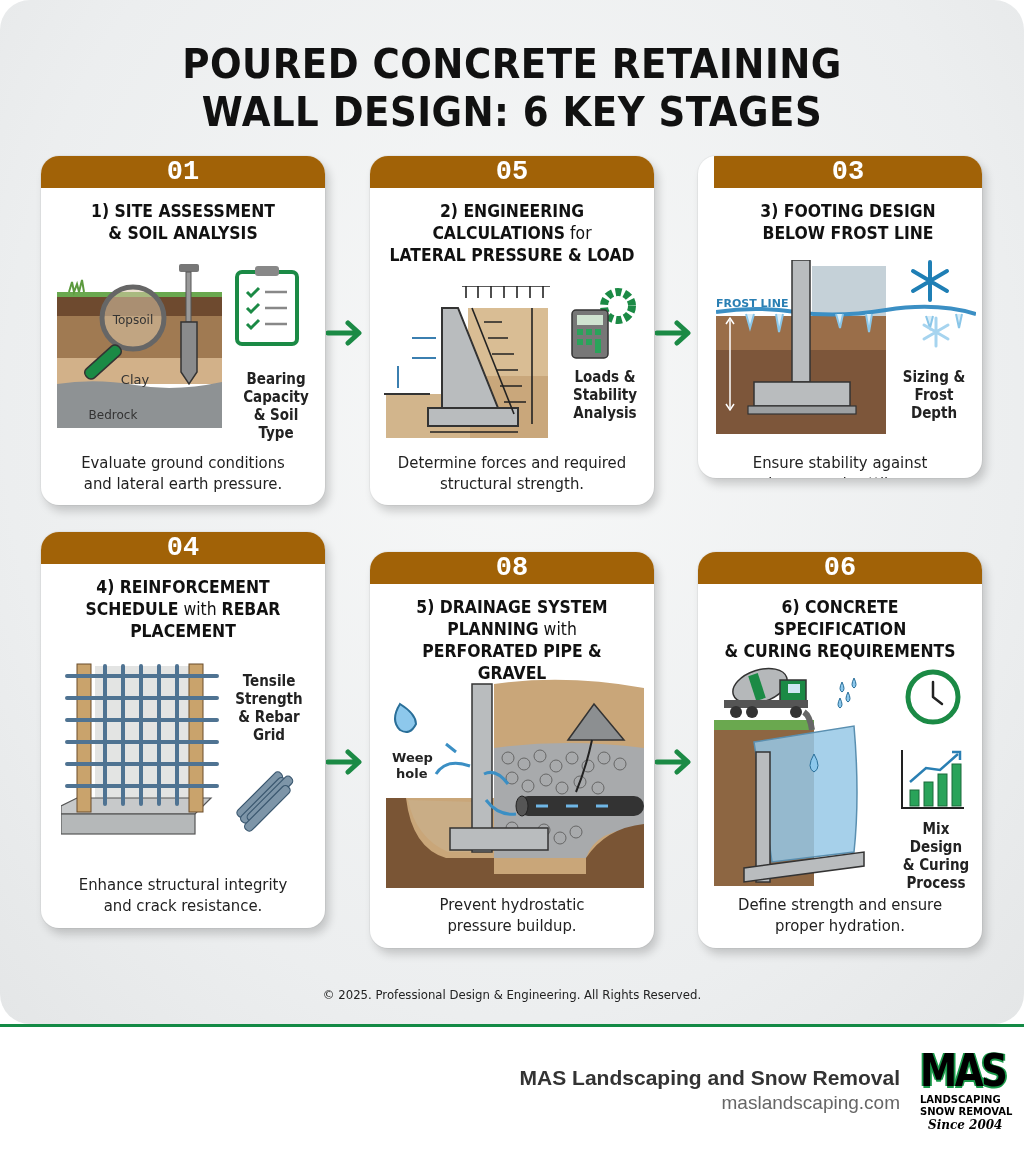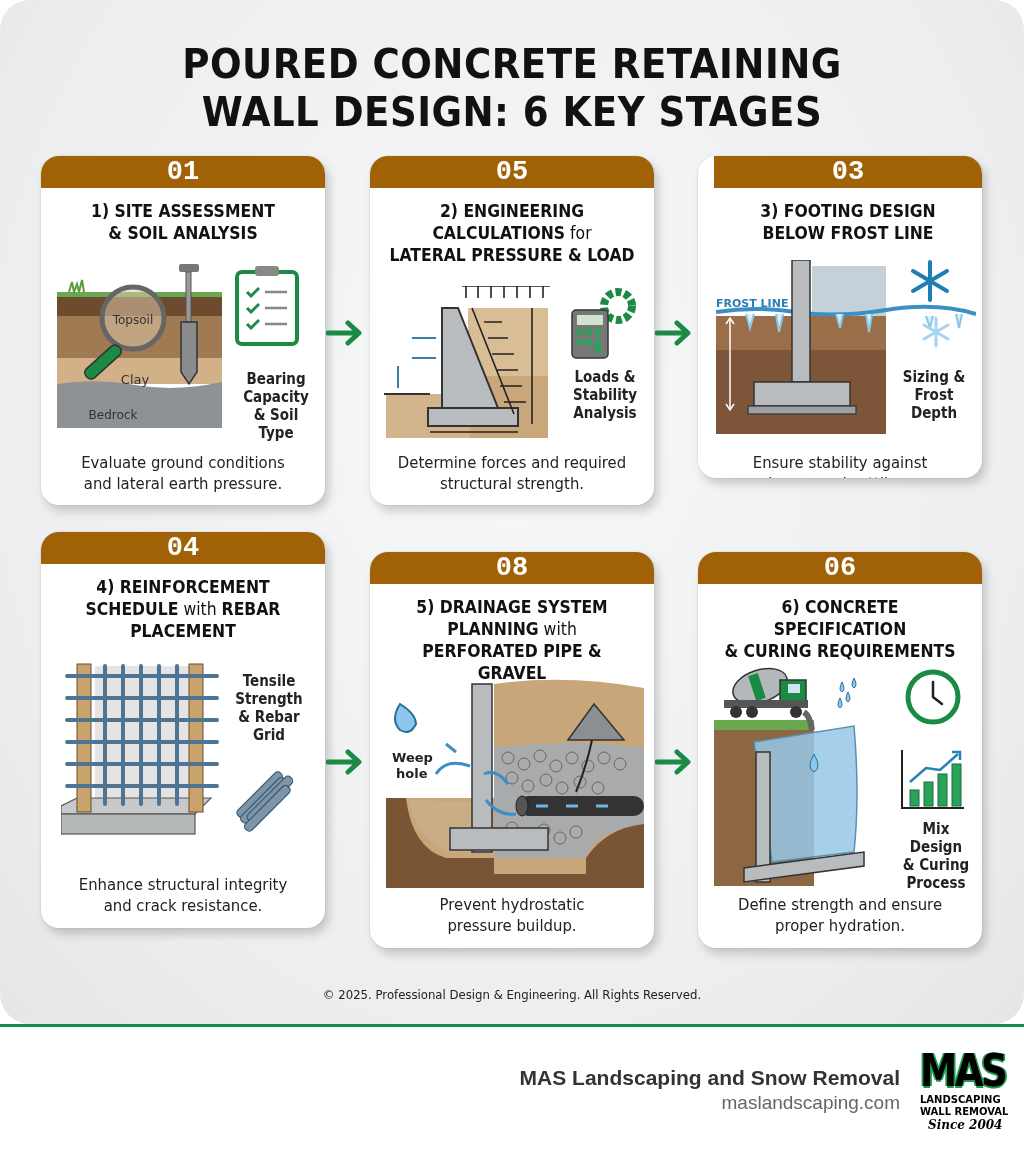--- a/index.html
+++ b/index.html
@@ -391,15 +391,15 @@
 </div>
 
 <div class="green-rule"></div>
 
 <div class="brand-name">MAS Landscaping and Snow Removal</div>
 <div class="brand-url">maslandscaping.com</div>
 
 <div class="logo">
   <div class="mas">MAS</div>
   <div class="l1">LANDSCAPING</div>
-  <div class="l2">WALL REMOVAL</div>
+  <div class="l2">SNOW REMOVAL</div>
   <div class="since">Since 2004</div>
 </div>
 
 </body></html>

